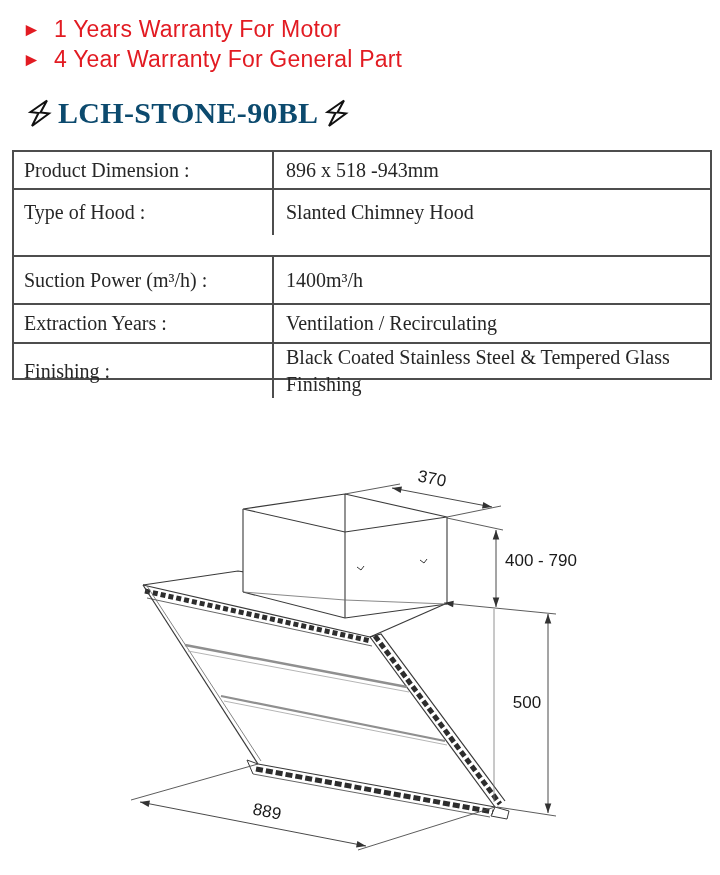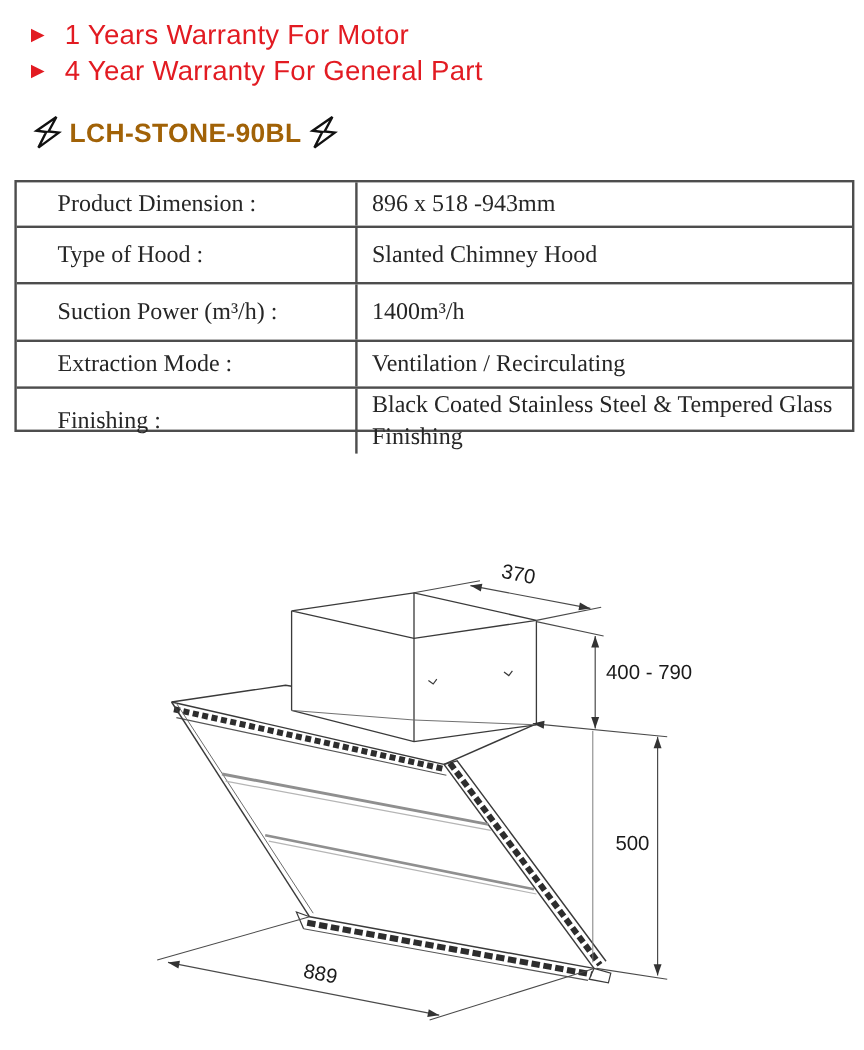--- a/index.html
+++ b/index.html
@@ -5,34 +5,34 @@
   html,body{margin:0;padding:0;}
   body{
     width:720px;height:875px;background:#ffffff;position:relative;overflow:hidden;
     font-family:"Liberation Sans","DejaVu Sans",sans-serif;
   }
   .warranty{position:absolute;left:22px;top:14px;}
   .wline{display:flex;align-items:center;height:30px;font-size:23px;font-weight:500;color:#e21b22;letter-spacing:0.2px;}
   .wline .bullet{font-size:19px;margin-right:13px;line-height:1;}
   .model-title{position:absolute;left:26px;top:96px;display:flex;align-items:center;gap:5px;}
   .model-name{
-    font-family:Liberation Sans, sans-serif;font-weight:700;font-size:22px;
-    color:#a16207;letter-spacing:0.3px;
+    font-family:Liberation Serif, serif;font-weight:700;font-size:30px;
+    color:#0c4a6e;letter-spacing:0.3px;
   }
   .bolt{display:block;}
   .spec-table{
     position:absolute;left:12px;top:150px;width:696px;
     border:2px solid #4d4d4d;
     font-family:"Liberation Serif","DejaVu Serif",serif;font-size:20px;color:#262626;
   }
-  .spec-row{display:grid;grid-template-columns:258px 1fr;border-top:2px solid #4d4d4d;padding-left:24px;}
+  .spec-row{display:grid;grid-template-columns:258px 1fr;border-top:2px solid #4d4d4d;}
   .spec-row:first-child{border-top:none;}
   .spec-row:nth-child(1){height:36px;}
   .spec-row:nth-child(2){height:45px;}
-  .spec-row:nth-child(3){height:46px;}
+  .spec-row:nth-child(3){height:46px;margin-top:20px;}
   .spec-row:nth-child(4){height:37px;}
   .spec-row:nth-child(5){height:34px;}
   .spec-row:nth-child(6){height:67px;text-align:center;}
   .cell{display:flex;align-items:center;}
   .cell.label{padding-left:10px;padding-right:6px;}
   .cell.value{border-left:2px solid #4d4d4d;padding-left:12px;padding-right:14px;line-height:1.35;}
   .diagram{position:absolute;left:0;top:450px;}
   .dim-text{font-family:"Liberation Sans","DejaVu Sans",sans-serif;font-size:17px;fill:#1a1a1a;}
 </style>
 </head>
@@ -66,21 +66,21 @@
   </div>
   <div class="spec-row">
     <div class="cell label">Type of Hood :</div>
     <div class="cell value">Slanted Chimney Hood</div>
   </div>
   <div class="spec-row">
     <div class="cell label">Suction Power (m³/h) :</div>
     <div class="cell value">1400m³/h</div>
   </div>
   <div class="spec-row">
-    <div class="cell label">Extraction Mode :</div>
+    <div class="cell label">Extraction Years :</div>
     <div class="cell value">Ventilation / Recirculating</div>
   </div>
   <div class="spec-row">
     <div class="cell label">Finishing  :</div>
     <div class="cell value">Black Coated Stainless Steel &amp; Tempered Glass Finishing</div>
   </div>
 </div>
 
 <svg class="diagram" width="720" height="425" viewBox="0 0 720 425">
   <defs>

